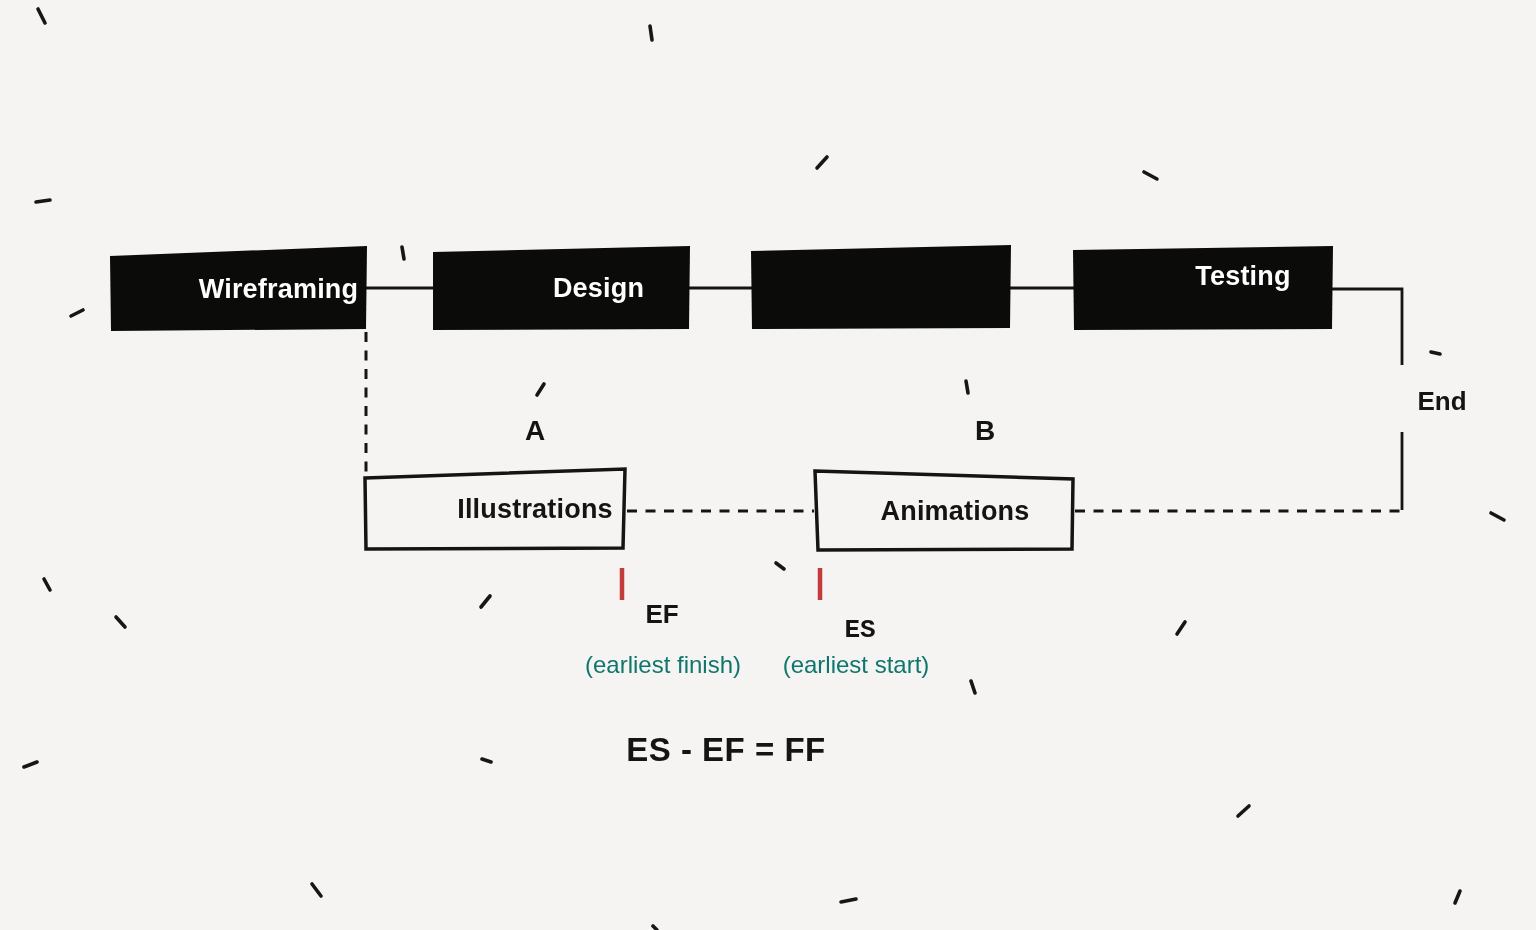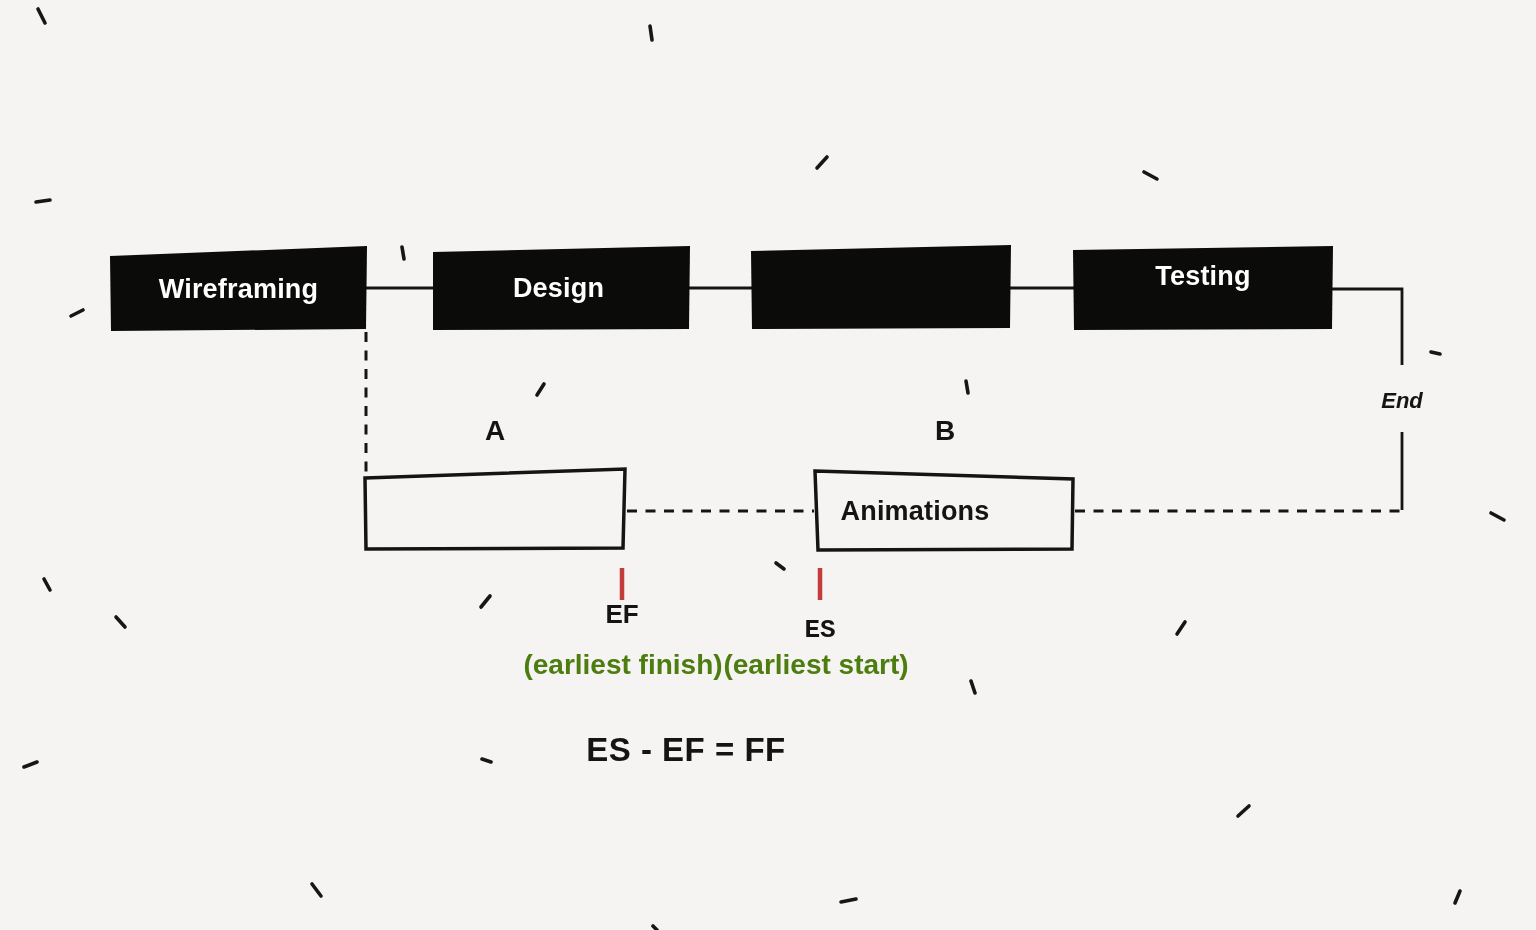--- a/index.html
+++ b/index.html
@@ -10,27 +10,27 @@
     --marker-red:#c43b3b;
   }
   html,body{margin:0;padding:0;background:var(--background);}
   .canvas{
     position:relative;width:1536px;height:930px;overflow:hidden;
     background:var(--background);
     font-family:"Liberation Sans","DejaVu Sans",sans-serif;
     color:var(--ink);
   }
   svg.layer{position:absolute;left:0;top:0;width:1536px;height:930px;}
-  .abs{position:absolute;display:flex;align-items:center;justify-content:center;text-align:center;}
+  .abs{position:absolute;display:flex;align-items:center;justify-content:center;text-align:center;padding-left:40px;}
   .stage-label{color:var(--box-text);font-weight:700;font-size:27px;letter-spacing:.2px;}
   .task-label{color:var(--ink);font-weight:700;font-size:27px;letter-spacing:.2px;}
   .tag-label{color:var(--ink);font-weight:700;font-size:28px;}
-  .end-label{font-weight:700;font-size:22px;font-style:italic;}
+  .end-label{font-weight:700;font-size:26px;}
   .marker-abbr{font-weight:700;font-size:26px;}
-  .marker-caption{font-size:28px;font-weight:700;color:#4d7c0f;}
+  .marker-caption{font-size:24px;font-weight:400;color:#0f766e;}
   .formula{font-weight:700;font-size:33px;letter-spacing:.5px;}
   .solid{stroke:var(--ink);stroke-width:2.8;fill:none;}
   .dashed{stroke:var(--ink);stroke-width:3;stroke-dasharray:10 8.5;fill:none;}
   .stagebox{fill:var(--box-fill);stroke:none;}
   .taskbox{fill:var(--background);stroke:var(--ink);stroke-width:3.5;}
   .speckle{stroke:#161615;stroke-width:3.6;stroke-linecap:round;fill:none;}
   .redtick{stroke:var(--marker-red);stroke-width:4.5;fill:none;}
 </style>
 </head>
 <body>
@@ -100,20 +100,21 @@
 
   <div class="abs stage-label" style="left:110px;top:250px;width:257px;height:78px;">Wireframing</div>
   <div class="abs stage-label" style="left:433px;top:249px;width:251px;height:79px;">Design</div>
   <div class="abs stage-label" style="left:1073px;top:248px;width:260px;height:56px;">Testing</div>
 
   <div class="abs end-label" style="left:1352px;top:385px;width:100px;height:32px;">End</div>
 
   <div class="abs tag-label" style="left:465px;top:415px;width:60px;height:32px;">A</div>
   <div class="abs tag-label" style="left:915px;top:415px;width:60px;height:32px;">B</div>
 
+  <div class="abs task-label" style="left:366px;top:472px;width:258px;height:74px;">Illustrations</div>
   <div class="abs task-label" style="left:786px;top:474px;width:258px;height:74px;">Animations</div>
 
   <div class="abs marker-abbr" style="left:582px;top:598px;width:80px;height:32px;">EF</div>
   <div class="abs marker-abbr" style="left:780px;top:614px;width:80px;height:32px;font-family:Liberation Mono, monospace;">ES</div>
   <div class="abs marker-caption" style="left:523px;top:652px;width:200px;height:26px;">(earliest finish)</div>
   <div class="abs marker-caption" style="left:716px;top:652px;width:200px;height:26px;">(earliest start)</div>
 
   <div class="abs formula" style="left:536px;top:730px;width:300px;height:40px;">ES - EF = FF</div>
 
 </div>

